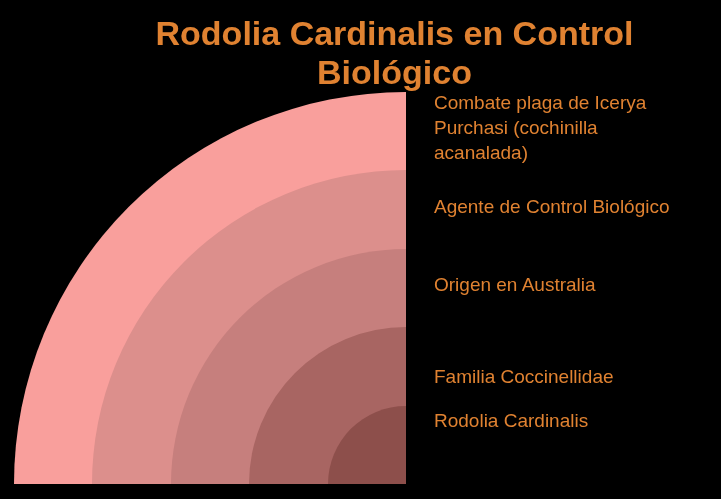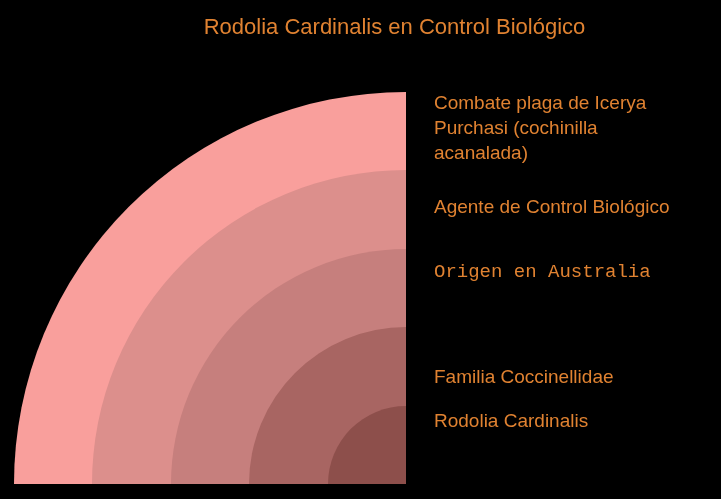--- a/index.html
+++ b/index.html
@@ -14,22 +14,22 @@
     overflow: hidden;
     background: var(--bg, #000);
     font-family: "Liberation Sans", sans-serif;
   }
   .chart-title {
     position: absolute;
     left: 80px;
     right: 12px;
     top: 14px;
     text-align: center;
-    font-size: 22px;
-    font-weight: normal;
+    font-size: 34px;
+    font-weight: bold;
     color: var(--text-color, #E08231);
     letter-spacing: 0px;
   }
   .chart-area {
     position: absolute;
     left: 0;
     top: 0;
     width: 406px;
     height: 499px;
   }
@@ -48,21 +48,21 @@
     position: absolute;
     left: 0;
     width: 287px;
     font-size: 19px;
     line-height: 25px;
     color: var(--text-color, #E08231);
     white-space: pre-line;
   }
   .legend-label.l1 { top: 90px;  }
   .legend-label.l2 { top: 194px; }
-  .legend-label.l3 { top: 260px; font-family: Liberation Mono, monospace; }
+  .legend-label.l3 { top: 272px; }
   .legend-label.l4 { top: 364px; }
   .legend-label.l5 { top: 408px; }
 </style>
 </head>
 <body>
 
 <div class="stage" style="--bg: #000000; --text-color: #E08231;">
 
   <div class="chart-title">Rodolia Cardinalis en Control Biológico</div>
 

